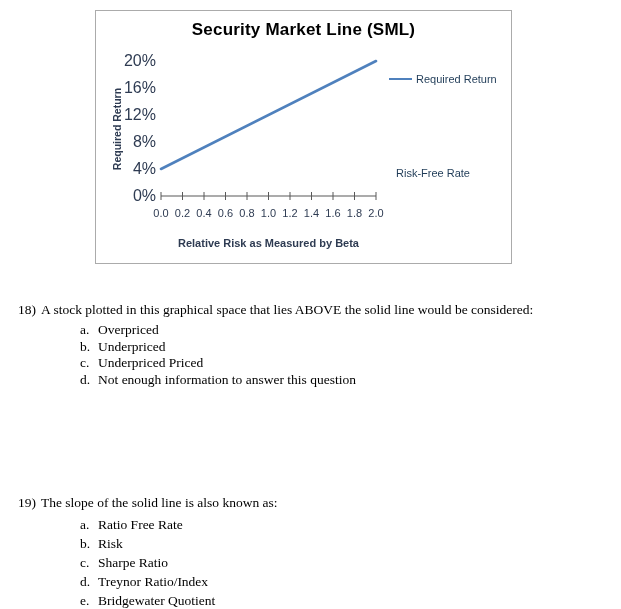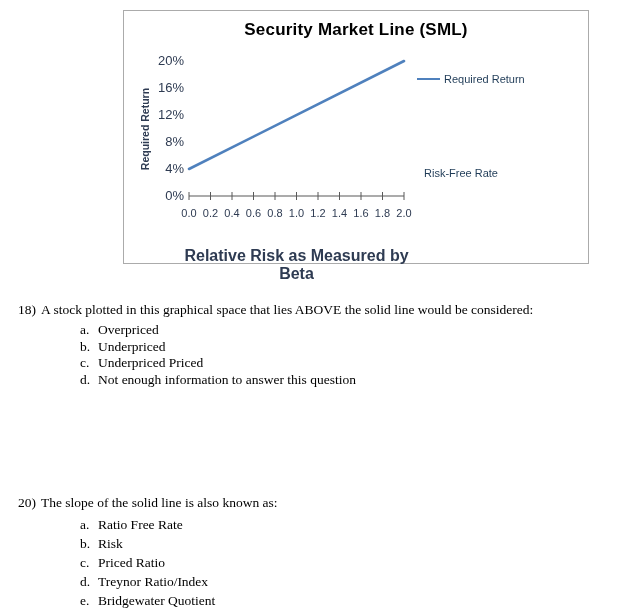--- a/index.html
+++ b/index.html
@@ -5,42 +5,42 @@
   * { margin:0; padding:0; box-sizing:border-box; }
   html,body { background:#ffffff; }
   body {
     width:621px; height:609px; position:relative;
     font-family:"Liberation Sans", sans-serif;
     overflow:hidden;
   }
 
   
   .chart-frame {
-    position:absolute; left:95px; top:10px; width:466px; height:254px;
-    border:1px solid #ababab; background:#ffffff;margin-left:28px;
+    position:absolute; left:95px; top:10px; width:417px; height:254px;
+    border:1px solid #ababab; background:#ffffff;
   }
   .chart-title {
     position:absolute; top:9px; left:0; width:100%;
     text-align:center; font-size:17px; font-weight:bold; color:#000;
     letter-spacing:.2px;
   }
   .y-title {
     position:absolute; left:21px; top:118px;
     transform:translate(-50%,-50%) rotate(-90deg);
     font-size:10.5px; font-weight:bold; color:#2e3b52; white-space:nowrap;
   }
   .yticks { position:absolute; left:22px; top:50px; width:38px; height:135px; }
-  .ytick  { position:absolute; right:0; font-size:13px; color:#2e3b52; line-height:14px; }
+  .ytick  { position:absolute; right:0; font-size:16px; color:#2e3b52; line-height:14px; }
   .plot   { position:absolute; left:65px; top:50px; width:215px; height:135px; }
   .plot svg { overflow:visible; display:block; }
   .xticks { position:absolute; left:65px; top:196px; width:215px; height:14px; }
   .xtick  { position:absolute; transform:translateX(-50%); font-size:11px; color:#2e3b52; white-space:nowrap; }
   .x-title{
-    position:absolute; left:45px; top:236px; width:255px; text-align:center;
-    font-size:16px; font-weight:bold; color:#2e3b52;
+    position:absolute; left:45px; top:226px; width:255px; text-align:center;
+    font-size:11px; font-weight:bold; color:#2e3b52;
   }
   .legend { position:absolute; left:293px; top:62px; display:flex; align-items:center; gap:4px; }
   .legend-line { width:23px; height:2px; background:#4f81bd; }
   .legend-label { font-size:11px; color:#1f3b57; white-space:nowrap; }
   .annotation {
     position:absolute; left:300px; top:156px;
     font-size:11px; color:#1f3b57; white-space:nowrap;text-align:right;
   }
 
   
@@ -129,34 +129,34 @@
       </div>
       <div class="option">
         <span class="opt-letter">d.</span>
         <span class="opt-text">Not enough information to answer this question</span>
       </div>
     </div>
 </div>
 
 <div class="question" id="q19">
   <div class="q-line">
-    <span class="q-num">20)</span><span>The slope of the solid line is also known as:</span>
+    <span class="q-num">19)</span><span>The slope of the solid line is also known as:</span>
   </div>
   <div class="options">
       <div class="option">
         <span class="opt-letter">a.</span>
         <span class="opt-text">Ratio Free Rate</span>
       </div>
       <div class="option">
         <span class="opt-letter">b.</span>
         <span class="opt-text">Risk</span>
       </div>
       <div class="option">
         <span class="opt-letter">c.</span>
-        <span class="opt-text">Priced Ratio</span>
+        <span class="opt-text">Sharpe Ratio</span>
       </div>
       <div class="option">
         <span class="opt-letter">d.</span>
         <span class="opt-text">Treynor Ratio/Index</span>
       </div>
       <div class="option">
         <span class="opt-letter">e.</span>
         <span class="opt-text">Bridgewater Quotient</span>
       </div>
     </div>

